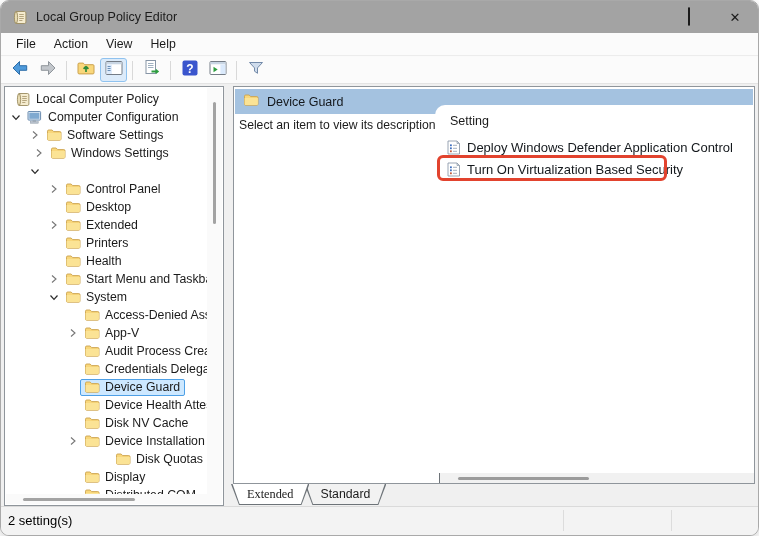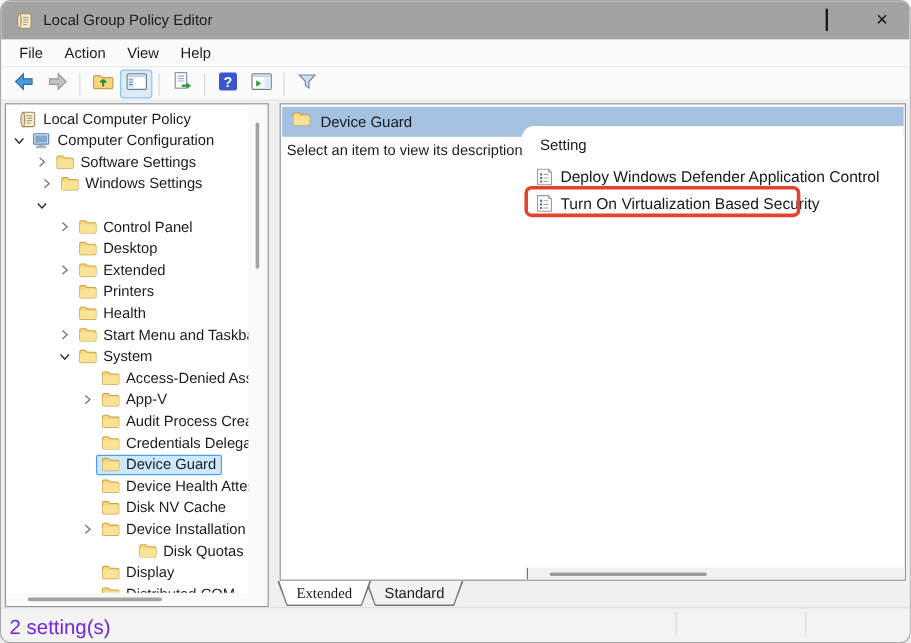--- a/index.html
+++ b/index.html
@@ -63,21 +63,21 @@
   .tab{position:relative;height:21px;margin-right:-5px;}
   .tab-outer{position:absolute;inset:0;background:#6d7378;}
   .tab-inner{position:absolute;inset:0;background:#f2f2f2;}
   .tab-outer,.tab-inner{clip-path:polygon(0 0,100% 0,calc(100% - 8px) 100%,8px 100%);}
   .tab-inner{clip-path:polygon(1.6px 0,calc(100% - 1.6px) 0,calc(100% - 8.6px) calc(100% - 1px),8.6px calc(100% - 1px));}
   .tab.active .tab-inner{background:#ffffff;}
   .tab.active{z-index:2;font-family:Liberation Serif, serif;}
   .tab-label{position:relative;z-index:3;display:block;padding:3px 16px 0;font-size:12.3px;color:#1b1b1b;}
   
   .statusbar{position:absolute;left:0;right:0;bottom:0;height:29px;background:#f3f3f3;border-top:1px solid #dadada;}
-  .status-text{position:absolute;left:7px;top:6px;font-size:17px;color:#6d28d9;}
+  .status-text{position:absolute;left:7px;top:6px;font-size:13px;color:#000000;}
   .sb-div1{position:absolute;left:562px;top:3px;bottom:4px;width:1px;background:#dcdcdc;}
   .sb-div2{position:absolute;left:670px;top:3px;bottom:4px;width:1px;background:#dcdcdc;}
 </style>
 </head>
 <body>
 
 <div class="window">
 
   <div class="titlebar">
     <span class="app-icon">

